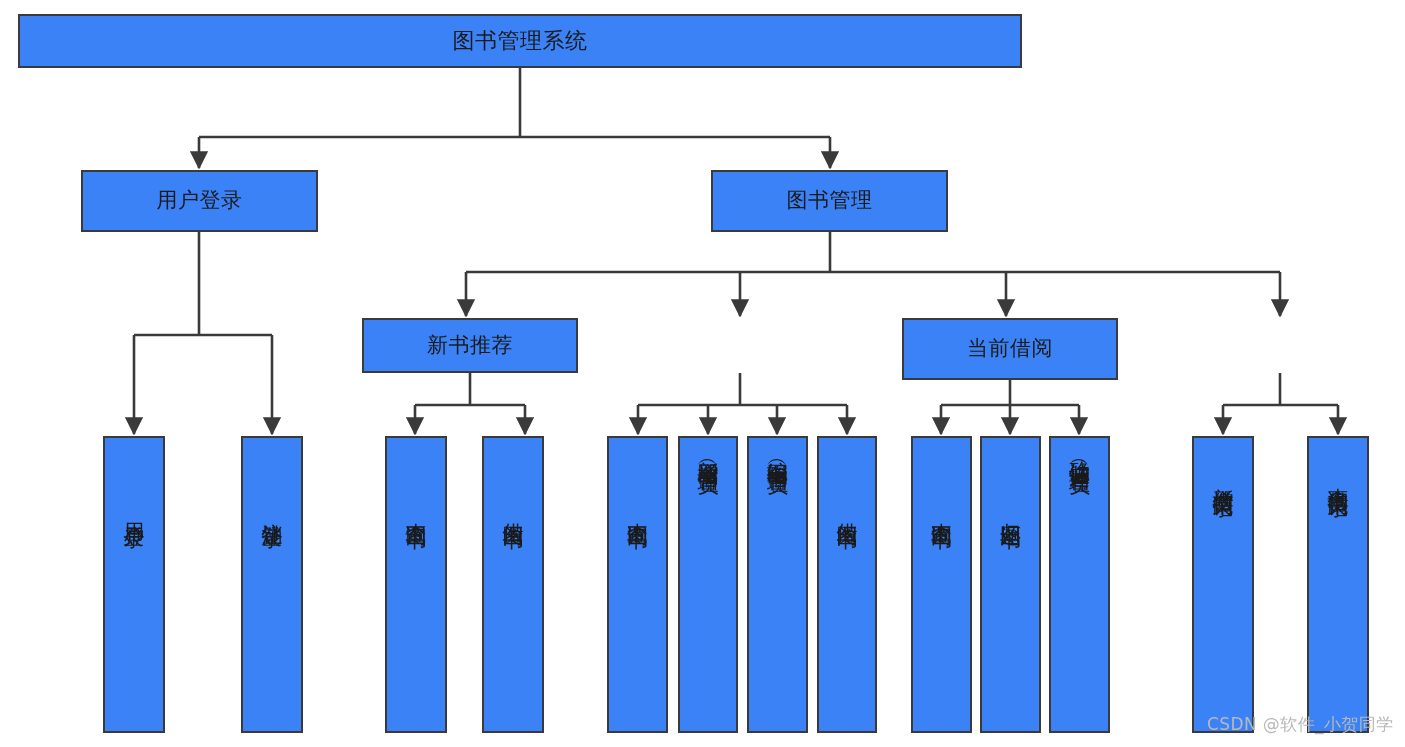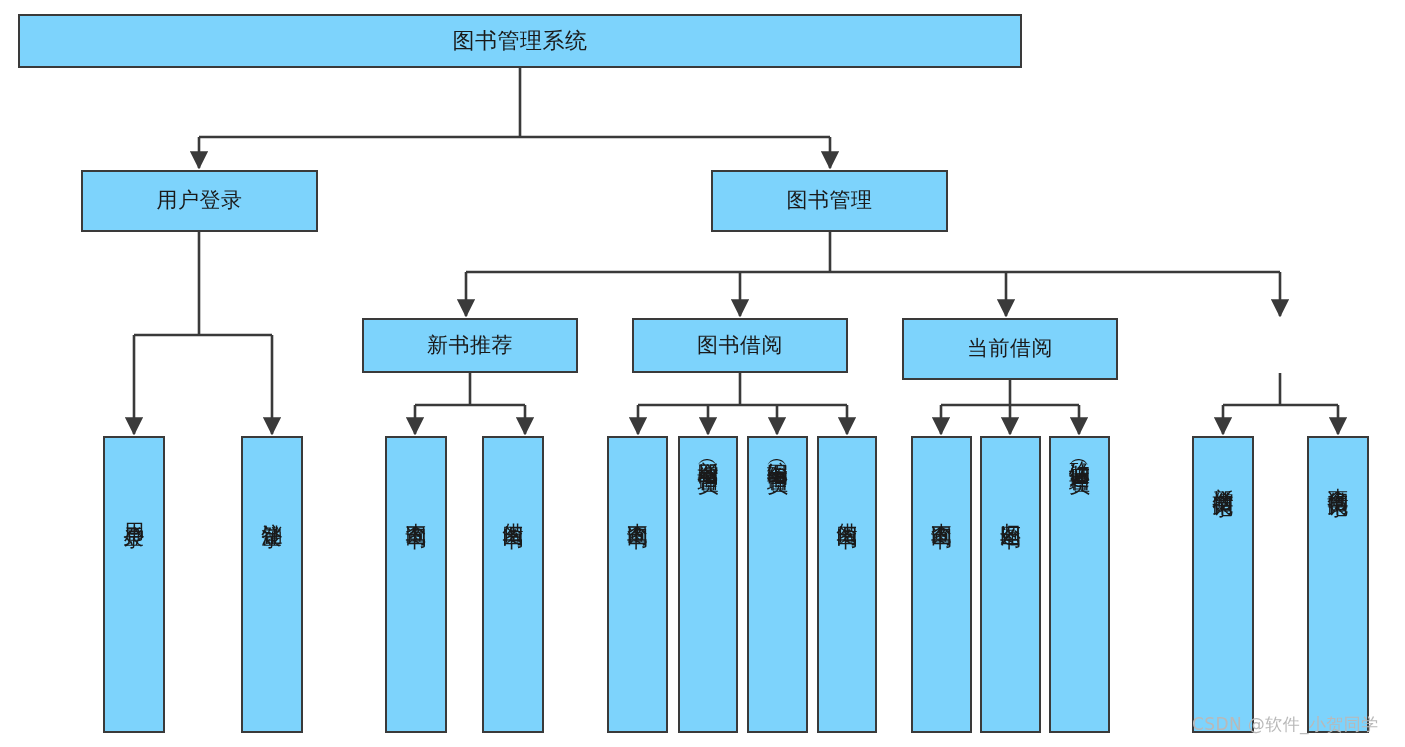--- a/index.html
+++ b/index.html
@@ -23,21 +23,21 @@
     left: 0;
     top: 0;
     width: 1405px;
     height: 747px;
     pointer-events: none;
   }
   .node {
     position: absolute;
     box-sizing: border-box;
     border: 2.5px solid #3a3a3a;
-    background: #7dd3fc;
+    background: #3b82f6;
     display: flex;
     align-items: center;
     justify-content: center;
     color: #1a1a1a;
   }
   .node .label {
     display: block;
     text-align: center;
     line-height: 1.22;
     white-space: pre;
@@ -64,20 +64,21 @@
     letter-spacing: 2px;
   }
   .watermark {
     position: absolute;
     left: 1192px;
     top: 713px;
     font-size: 17px;
     color: #b9b9b9;
     white-space: nowrap;
     letter-spacing: 0.4px;
+    padding-left: 15px;
   }
 </style>
 </head>
 <body>
 
 <div id="diagram">
 
   <svg id="edges" viewBox="0 0 1405 747" width="1405" height="747" xmlns="http://www.w3.org/2000/svg">
     <defs>
       <marker id="arrow" viewBox="0 0 10 10" refX="9.2" refY="5" markerWidth="7" markerHeight="7" orient="auto-start-reverse">
@@ -137,23 +138,20 @@
   </div>
 
   <div class="node horiz" style="left:362px; top:318px; width:216px; height:55px;">
     <span class="label">新书推荐</span>
   </div>
 
   <div class="node horiz" style="left:711px; top:170px; width:237px; height:62px;">
     <span class="label">图书管理</span>
   </div>
 
-  <div class="node horiz" style="left:632px; top:318px; width:216px; height:55px;">
-    <span class="label">图书借阅</span>
-  </div>
 
   <div class="node horiz" style="left:902px; top:318px; width:216px; height:62px;">
     <span class="label">当前借阅</span>
   </div>
 
 
   <div class="node vert" style="left:103px; top:436px; width:62px; height:297px; padding-top:68px;">
     <span class="label">用户登录</span>
   </div>
 

